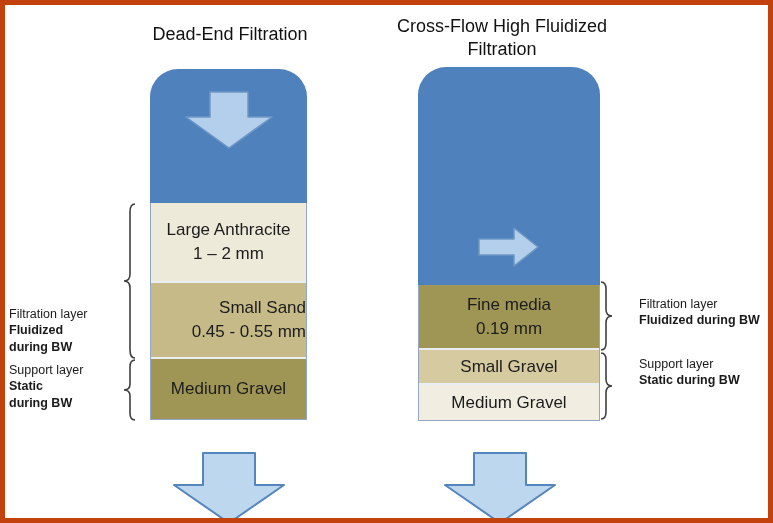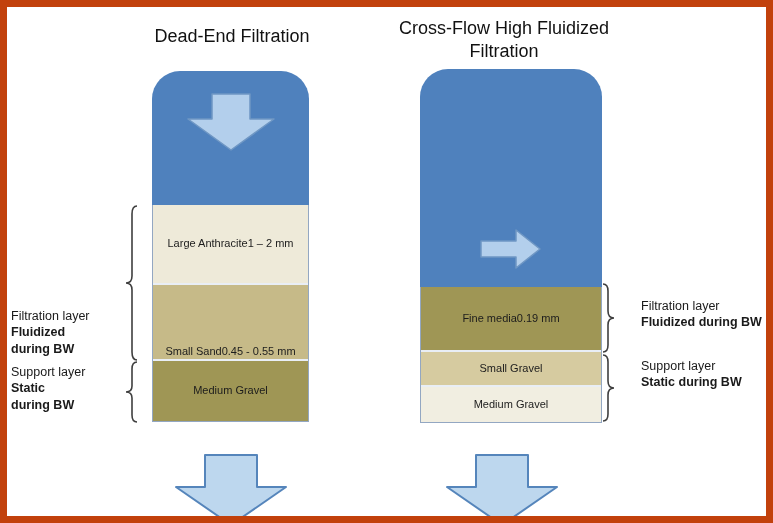--- a/index.html
+++ b/index.html
@@ -1,20 +1,20 @@
 <!DOCTYPE html>
 <html style="--column-blue: #4f81bd; --arrow-fill: #bdd7ee; --arrow-stroke: #5585bb; --inner-arrow-fill: #b3cfec; --layer-cream: #eeead9; --layer-tan: #c6ba88; --layer-olive: #9f9655; --layer-light-tan: #d6cba0; --layer-white: #f1eee1;"><head>
 <meta charset="utf-8">
 <style>
   html,body { margin:0; padding:0; background:#ffffff; }
   .canvas {
     position:relative;
     width:773px; height:523px;
     background:#ffffff;
-    border:7px solid #c2410c;
+    border:5px solid #c2410c;
     box-sizing:border-box;
     font-family:"Liberation Sans", sans-serif;
     color:#1a1a1a;
     overflow:hidden;
   }
   .title {
     position:absolute;
     text-align:center;
     font-size:18px;
     line-height:1.25;
@@ -37,24 +37,24 @@
   .column.right .blue-top { height:218px; }
 
   .blue-top .inflow-down { position:absolute; left:50%; transform:translateX(-50%); top:22px; }
   .blue-top .inflow-right { position:absolute; left:60px; top:160px; }
 
   .layers {
     border:1px solid #93a7c2;
     border-top:none;
   }
   .layer {
-    display:flex; flex-direction:row;
+    display:flex; flex-direction:column;
     align-items:center; justify-content:center;
     text-align:center;
-    font-size:11px; line-height:1.4;
+    font-size:17px; line-height:1.4;
     color:#1c1c1c;
   }
   .layer + .layer { border-top:2px solid #e9eef5; }
 
   .c-cream     { background:var(--layer-cream, #eeead9); }
   .c-tan       { background:var(--layer-tan, #c6ba88); }
   .c-olive     { background:var(--layer-olive, #9f9655); }
   .c-lighttan  { background:var(--layer-light-tan, #d6cba0); }
   .c-white     { background:var(--layer-white, #f1eee1); }
 

